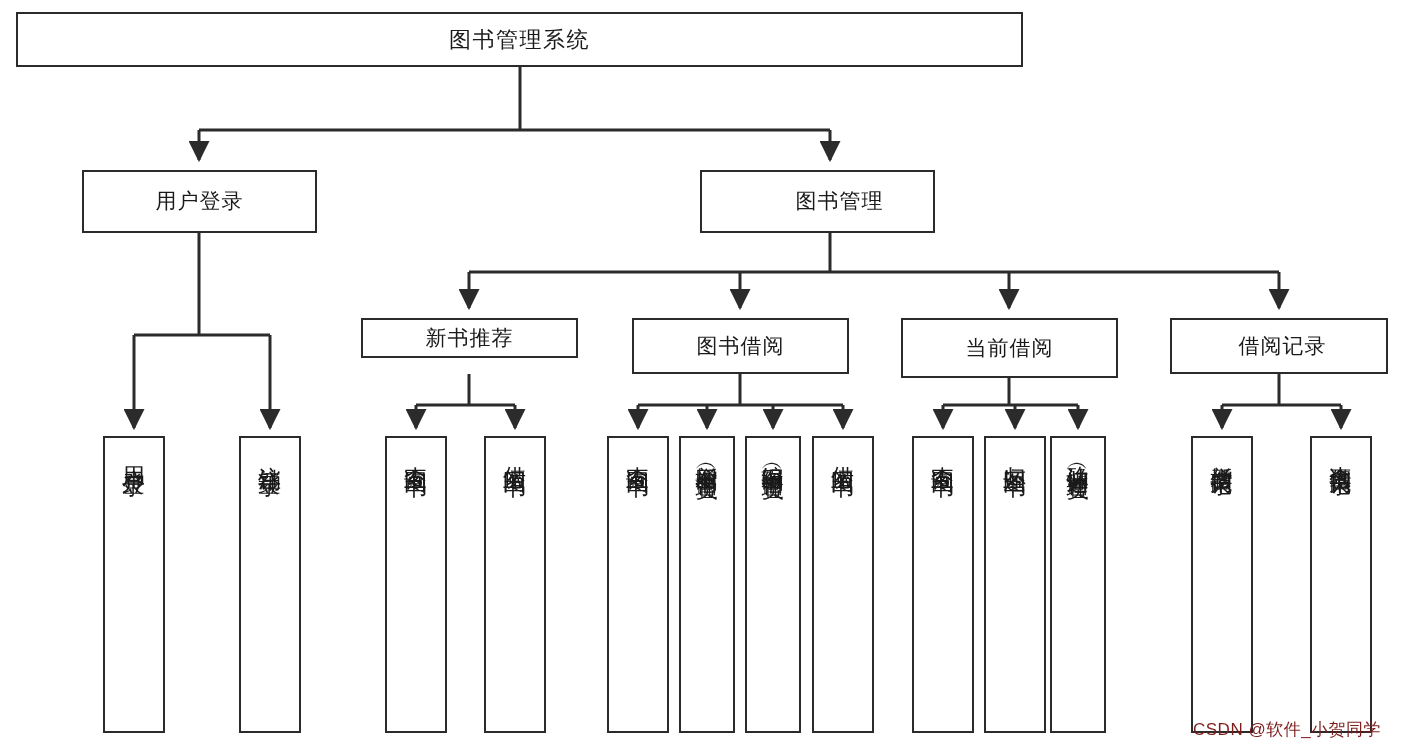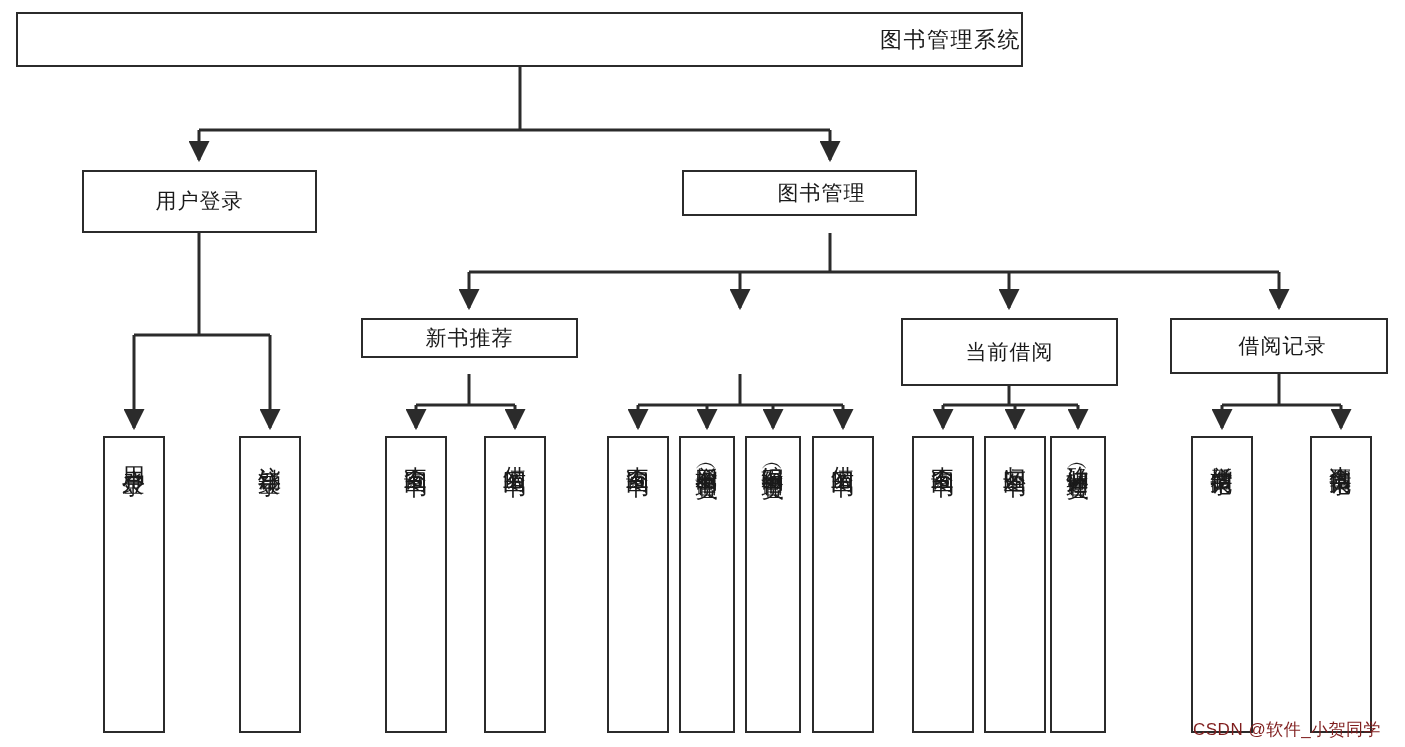--- a/index.html
+++ b/index.html
@@ -96,35 +96,38 @@
       <path d="M 1015 405 L 1015 428" marker-end="url(#arrow)"></path>
       <path d="M 1078 405 L 1078 428" marker-end="url(#arrow)"></path>
 
       <path d="M 1279 374 L 1279 405"></path>
       <path d="M 1222 405 L 1341 405"></path>
       <path d="M 1222 405 L 1222 428" marker-end="url(#arrow)"></path>
       <path d="M 1341 405 L 1341 428" marker-end="url(#arrow)"></path>
     </g>
   </svg>
 
-  <div class="node h root" style="left:16px;top:12px;width:1007px;height:55px;justify-content:flex-end;">
+  <div class="node h root" style="left:16px;top:12px;width:1007px;height:55px;">
     <span class="label">图书管理系统</span>
   </div>
 
   <div class="node h" style="left:82px;top:170px;width:235px;height:63px;">
     <span class="label">用户登录</span>
   </div>
-  <div class="node h" style="left:682px;top:170px;width:235px;height:46px;padding-left:44px;">
+  <div class="node h" style="left:700px;top:170px;width:235px;height:63px;padding-left:44px;">
     <span class="label">图书管理</span>
   </div>
 
   <div class="node h" style="left:361px;top:318px;width:217px;height:40px;">
     <span class="label">新书推荐</span>
   </div>
-  <div class="node h" style="left:901px;top:318px;width:217px;height:68px;">
+  <div class="node h" style="left:632px;top:318px;width:217px;height:56px;">
+    <span class="label">图书借阅</span>
+  </div>
+  <div class="node h" style="left:901px;top:318px;width:217px;height:60px;">
     <span class="label">当前借阅</span>
   </div>
   <div class="node h" style="left:1170px;top:318px;width:218px;height:56px;padding-left:7px;">
     <span class="label">借阅记录</span>
   </div>
 
   <div class="node v" style="left:103px;top:436px;width:62px;height:297px;">
     <span class="label">用户登录</span>
   </div>
   <div class="node v" style="left:239px;top:436px;width:62px;height:297px;">

